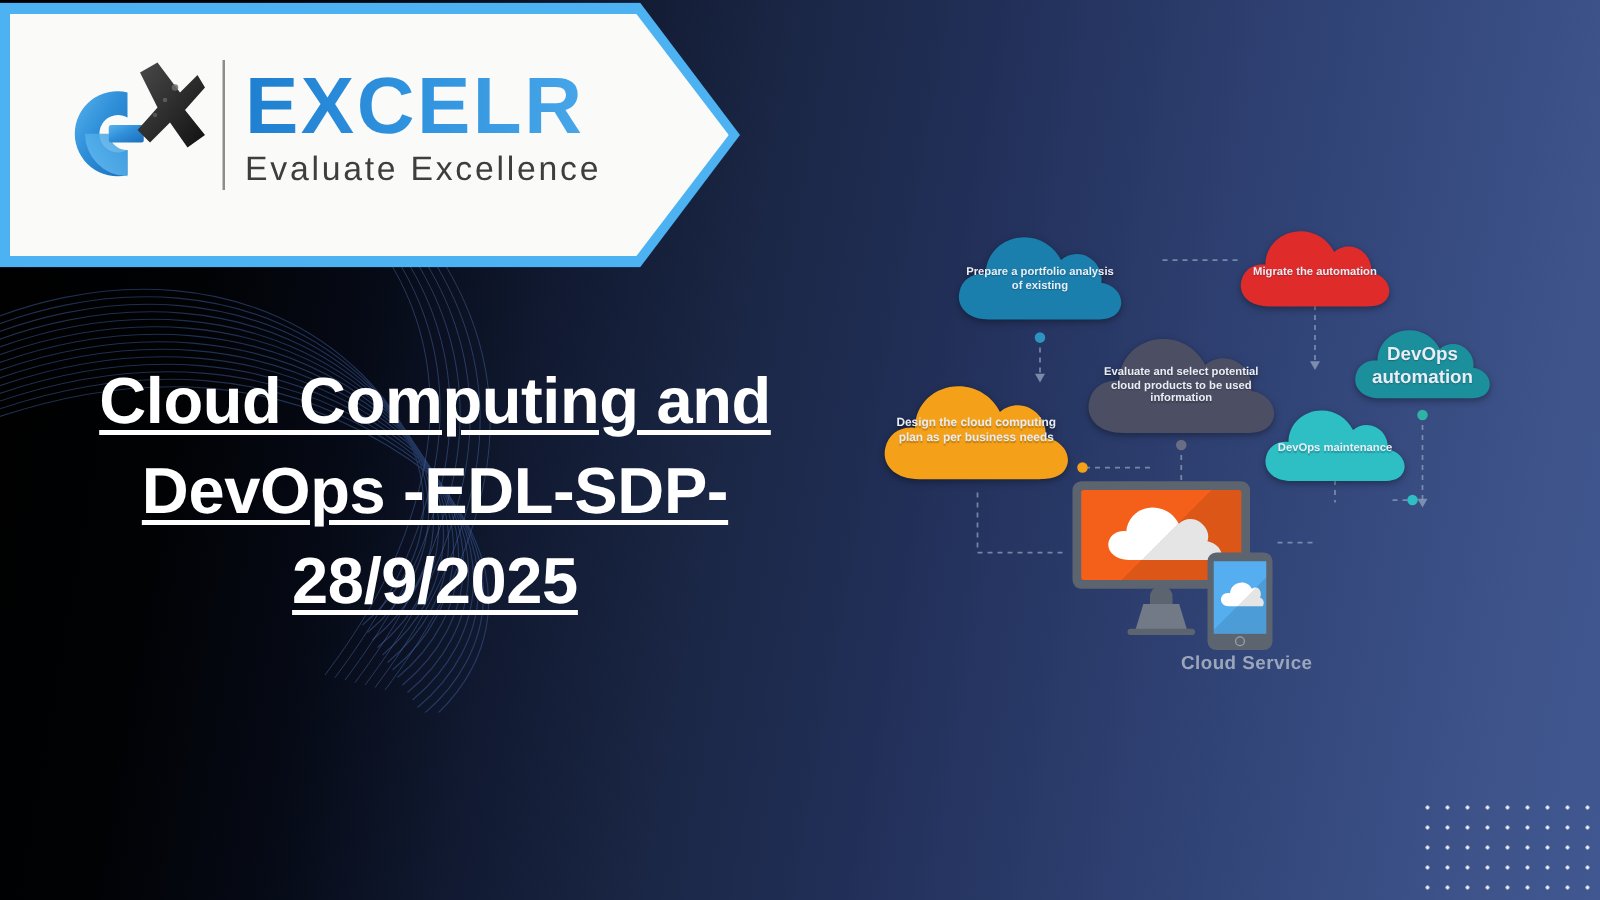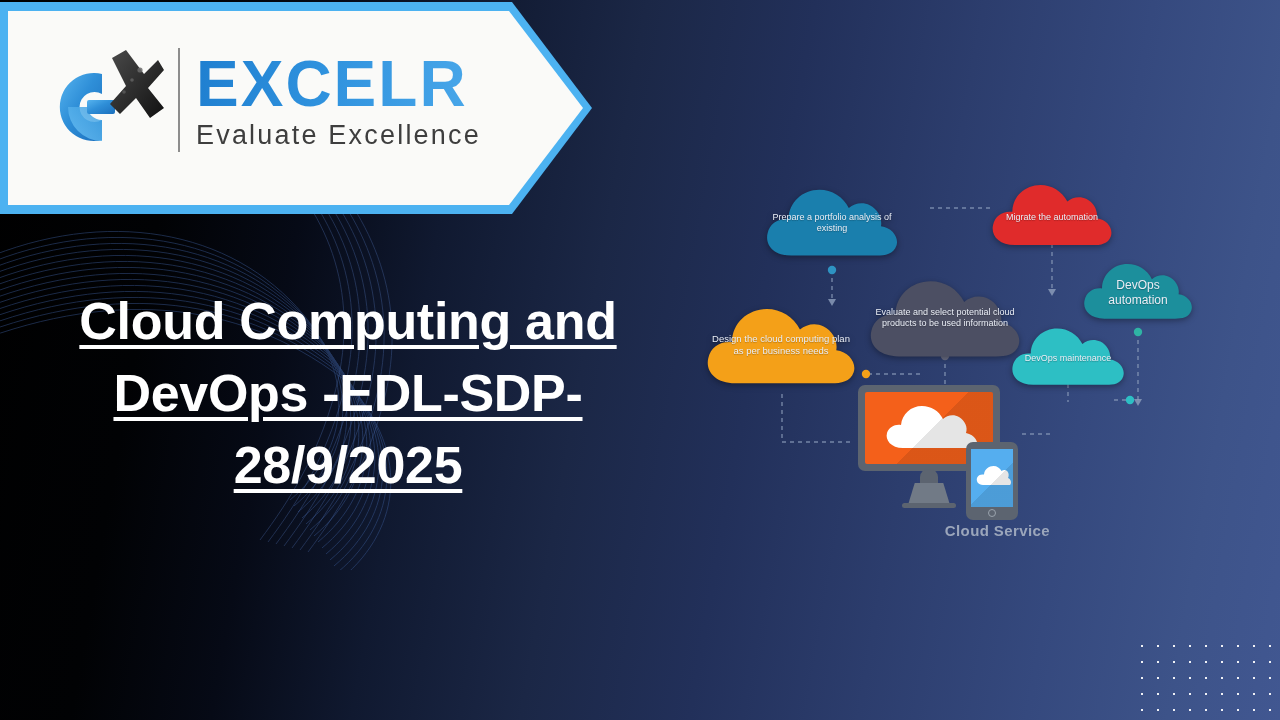--- a/index.html
+++ b/index.html
@@ -147,21 +147,21 @@
     inset: 0;
     pointer-events: none;
   }
   .cloud {
     position: absolute;
     display: flex;
     align-items: center;
     justify-content: center;
     text-align: center;
     color: #e9edf5;
-    font-weight: 400;
+    font-weight: 700;
     line-height: 1.22;
     padding: 0 8px;
     box-sizing: border-box;
     filter: drop-shadow(0 2px 3px rgba(0,0,0,.35));
   }
   .cloud .cloud-shape {
     position: absolute;
     inset: 0;
     z-index: 0;
   }
@@ -374,28 +374,28 @@
       <span class="cloud-label">Prepare a portfolio analysis of existing</span>
     </div>
 
     <div class="cloud" style="left: 298px; top: 6px; width: 128px; height: 82px; font-size: 9px;">
       <svg class="cloud-shape" viewBox="0 0 200 120" preserveAspectRatio="none" aria-hidden="true">
         <path class="cloud-path" d="M42,108 C16,108 4,92 8,76 C11,62 24,54 38,56 C38,32 58,14 82,14 C100,14 116,24 124,40 C132,33 144,31 154,36 C166,42 172,55 170,66 C186,68 196,82 192,94 C188,106 176,108 164,108 Z" fill="#e02b2b"></path>
       </svg>
       <span class="cloud-label">Migrate the automation</span>
     </div>
 
-    <div class="cloud" style="left: 175px; top: 100px; width: 160px; height: 96px; font-size: 9px; justify-content: flex-end;">
+    <div class="cloud" style="left: 175px; top: 90px; width: 160px; height: 96px; font-size: 9px; justify-content: flex-end;">
       <svg class="cloud-shape" viewBox="0 0 200 120" preserveAspectRatio="none" aria-hidden="true">
         <path class="cloud-path" d="M42,108 C16,108 4,92 8,76 C11,62 24,54 38,56 C38,32 58,14 82,14 C100,14 116,24 124,40 C132,33 144,31 154,36 C166,42 172,55 170,66 C186,68 196,82 192,94 C188,106 176,108 164,108 Z" fill="#4c4f63"></path>
       </svg>
       <span class="cloud-label">Evaluate and select potential cloud products to be used information</span>
     </div>
 
-    <div class="cloud" style="left: 390px; top: 86px; width: 116px; height: 74px; font-size: 12px;">
+    <div class="cloud" style="left: 390px; top: 86px; width: 116px; height: 74px; font-size: 15px;">
       <svg class="cloud-shape" viewBox="0 0 200 120" preserveAspectRatio="none" aria-hidden="true">
         <path class="cloud-path" d="M42,108 C16,108 4,92 8,76 C11,62 24,54 38,56 C38,32 58,14 82,14 C100,14 116,24 124,40 C132,33 144,31 154,36 C166,42 172,55 170,66 C186,68 196,82 192,94 C188,106 176,108 164,108 Z" fill="#1c8f9c"></path>
       </svg>
       <span class="cloud-label">DevOps automation</span>
     </div>
 
     <div class="cloud" style="left: 12px; top: 128px; width: 158px; height: 94px; font-size: 9.5px;">
       <svg class="cloud-shape" viewBox="0 0 200 120" preserveAspectRatio="none" aria-hidden="true">
         <path class="cloud-path" d="M42,108 C16,108 4,92 8,76 C11,62 24,54 38,56 C38,32 58,14 82,14 C100,14 116,24 124,40 C132,33 144,31 154,36 C166,42 172,55 170,66 C186,68 196,82 192,94 C188,106 176,108 164,108 Z" fill="#f4a018"></path>
       </svg>

